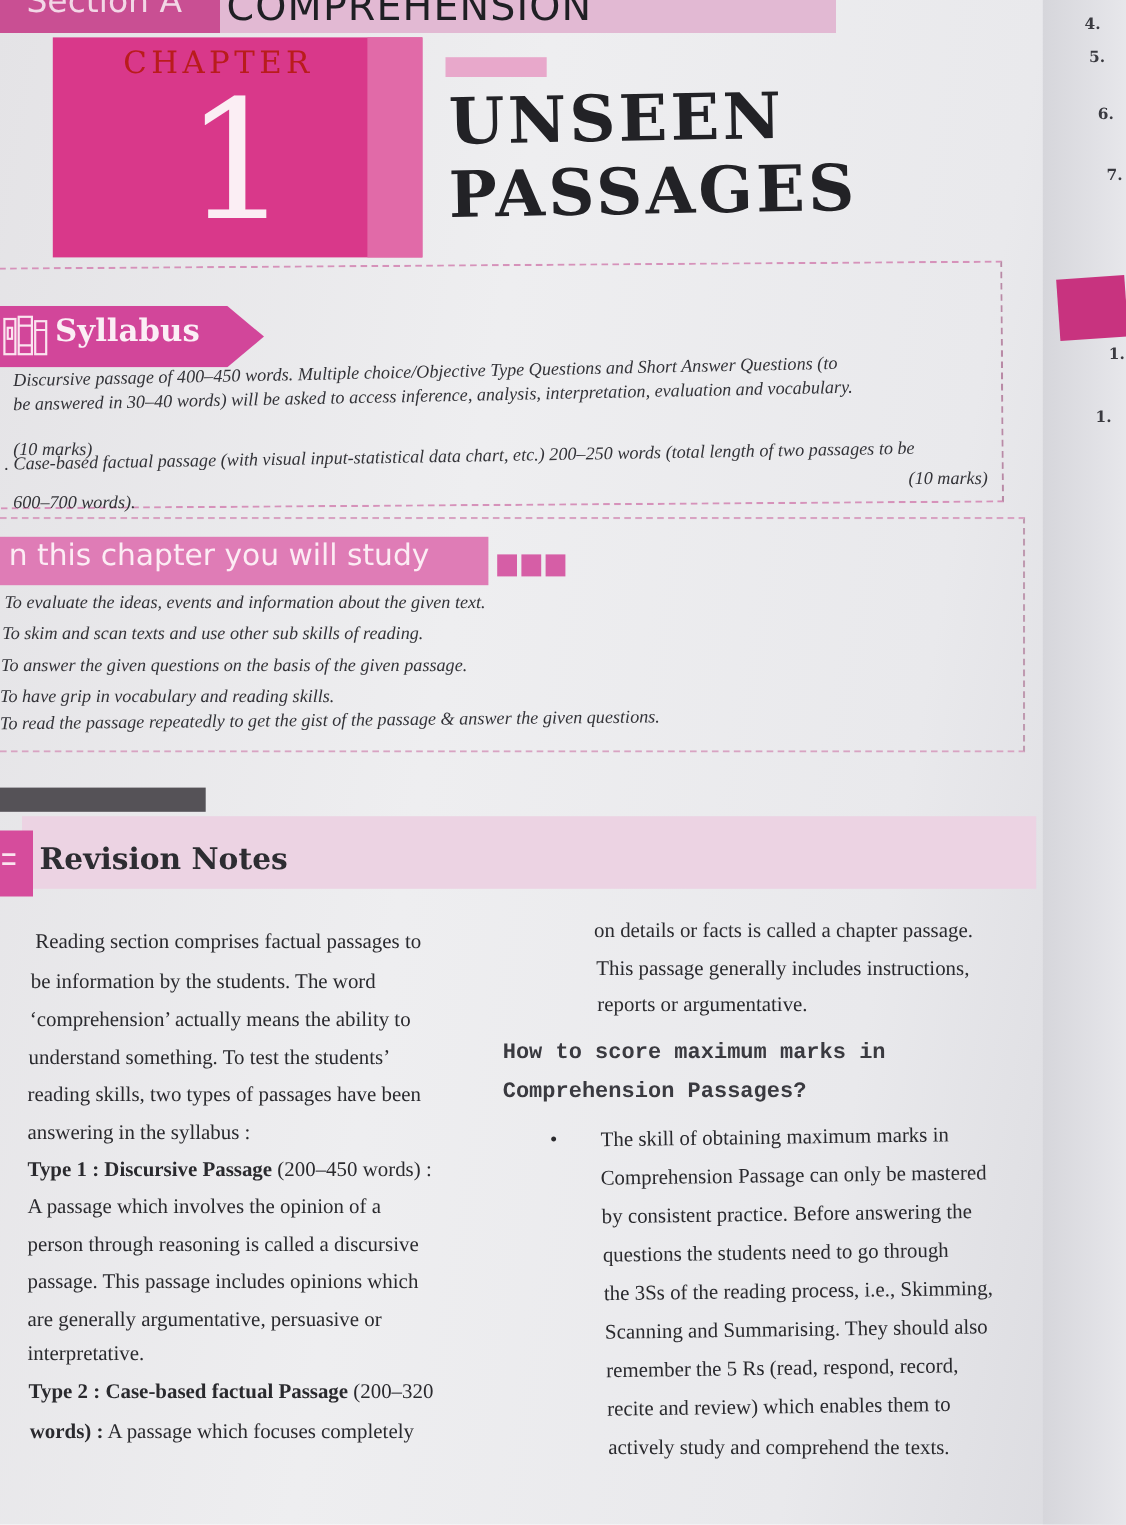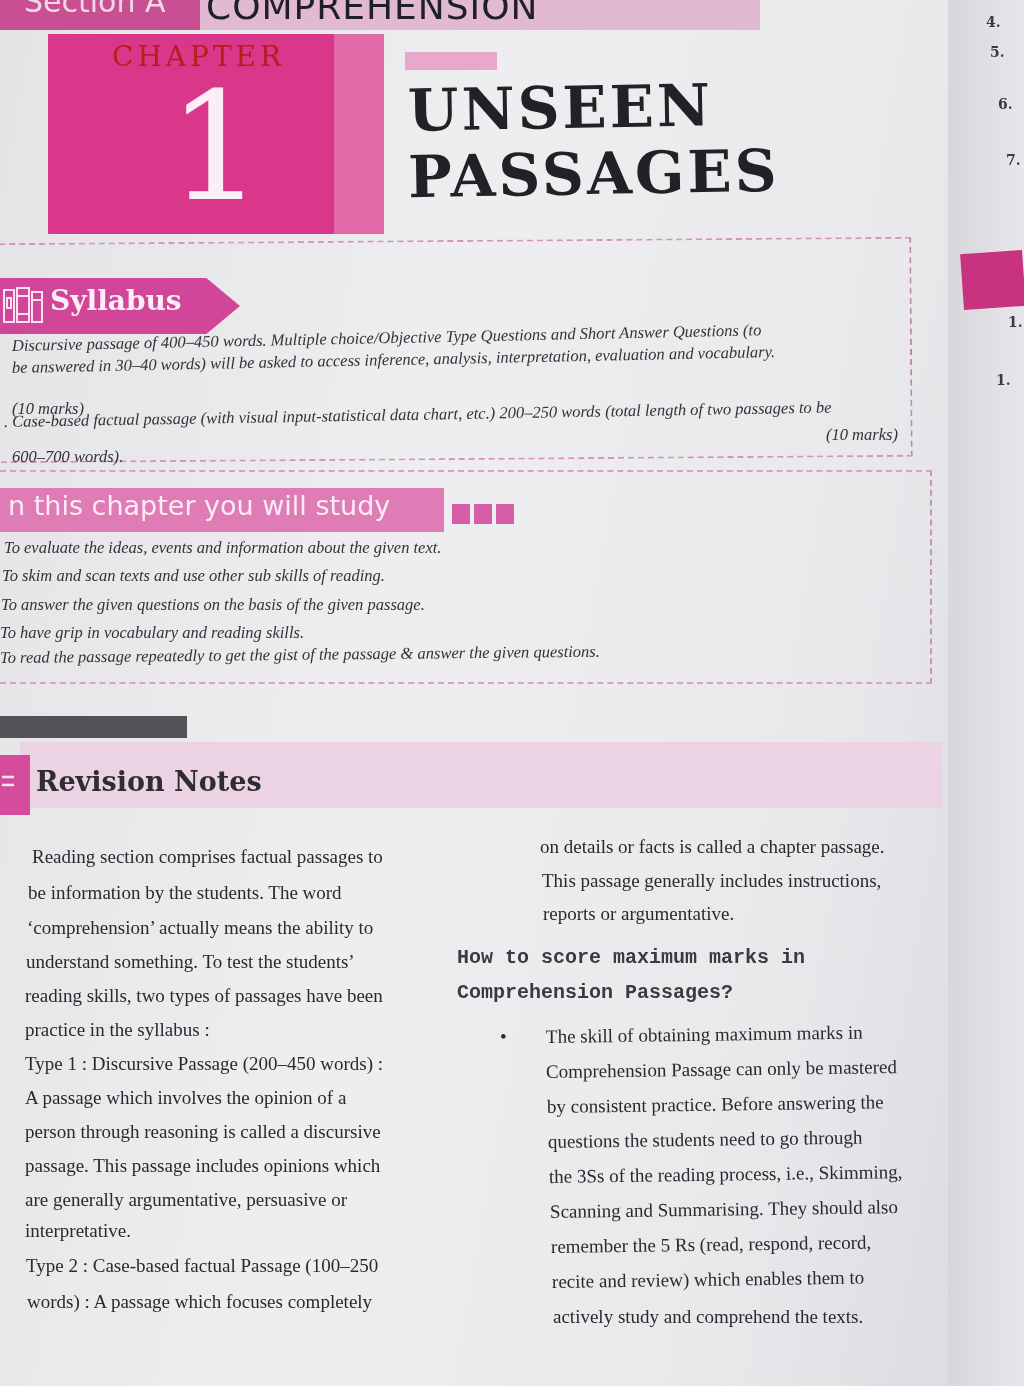--- a/index.html
+++ b/index.html
@@ -40,21 +40,21 @@
   .sq { top:504px; width:18px; height:20px; background:#d65ea6; }
   .study-item { font-style:italic; font-size:16.5px; color:#333338; white-space:nowrap; }
 
   
   .dark-bar { left:0; top:716px; width:187px; height:22px; background:#555257; }
   .rev-band { left:20px; top:742px; width:922px; height:66px; background:#ecd3e3; }
   .rev-icon-box { left:0; top:755px; width:30px; height:60px; background:#d64c9c; }
   .rev-label { left:36px; top:766px; font-family:"DejaVu Serif", serif; font-weight:bold; font-size:27px; color:#2d2d32; }
 
   .body-text { font-size:19px; color:#2a2a2e; white-space:nowrap; }
-  .body-text b { font-weight:normal; }
+  .body-text b { font-weight:bold; }
   .heading-sans { font-family:Liberation Mono, monospace; font-weight:bold; font-size:20px; color:#3a3a40; white-space:nowrap; }
 
   
   .page-edge { left:948px; top:0; width:76px; height:1386px; background:linear-gradient(90deg,#d6d6db,#e7e7eb); }
   .edge-num { font-family:"DejaVu Serif", serif; font-weight:bold; font-size:14px; color:#3a3a40; }
   .edge-tag { left:962px; top:252px; width:62px; height:56px; background:#c8337f; transform:rotate(-4deg); }
 </style>
 </head>
 <body>
 
@@ -126,30 +126,30 @@
       </g>
   </svg>
 </div>
 <h2 class="abs rev-label" style="margin:0">Revision Notes</h2>
 
 <span class="abs body-text" style="left:32px;top:846px">Reading section comprises factual passages to</span>
 <span class="abs body-text" style="left:28px;top:882px">be information by the students. The word</span>
 <span class="abs body-text" style="left:27px;top:917px">‘comprehension’ actually means the ability to</span>
 <span class="abs body-text" style="left:26px;top:951px">understand something. To test the students’</span>
 <span class="abs body-text" style="left:25px;top:985px">reading skills, two types of passages have been</span>
-<span class="abs body-text" style="left:25px;top:1019px">practice in the syllabus :</span>
+<span class="abs body-text" style="left:25px;top:1019px">answering in the syllabus :</span>
 
 <span class="abs body-text" style="left:25px;top:1053px"><b>Type 1 : Discursive Passage</b><span> (200–450 words) :</span></span>
 <span class="abs body-text" style="left:25px;top:1087px">A passage which involves the opinion of a</span>
 <span class="abs body-text" style="left:25px;top:1121px">person through reasoning is called a discursive</span>
 <span class="abs body-text" style="left:25px;top:1155px">passage. This passage includes opinions which</span>
 <span class="abs body-text" style="left:25px;top:1189px">are generally argumentative, persuasive or</span>
 <span class="abs body-text" style="left:25px;top:1220px">interpretative.</span>
 
-<span class="abs body-text" style="left:26px;top:1255px"><b>Type 2 : Case-based factual Passage</b><span> (100–250</span></span>
+<span class="abs body-text" style="left:26px;top:1255px"><b>Type 2 : Case-based factual Passage</b><span> (200–320</span></span>
 <span class="abs body-text" style="left:27px;top:1291px"><b>words) :</b><span> A passage which focuses completely</span></span>
 
 <span class="abs body-text" style="left:540px;top:836px">on details or facts is called a  chapter passage.</span>
 <span class="abs body-text" style="left:542px;top:870px">This passage generally includes instructions,</span>
 <span class="abs body-text" style="left:543px;top:903px">reports or argumentative.</span>
 
 <span class="abs heading-sans" style="left:457px;top:946px">How to score maximum marks in</span>
 <span class="abs heading-sans" style="left:457px;top:981px">Comprehension Passages?</span>
 
 <span class="abs body-text" style="left:500px;top:1026px">•</span>

